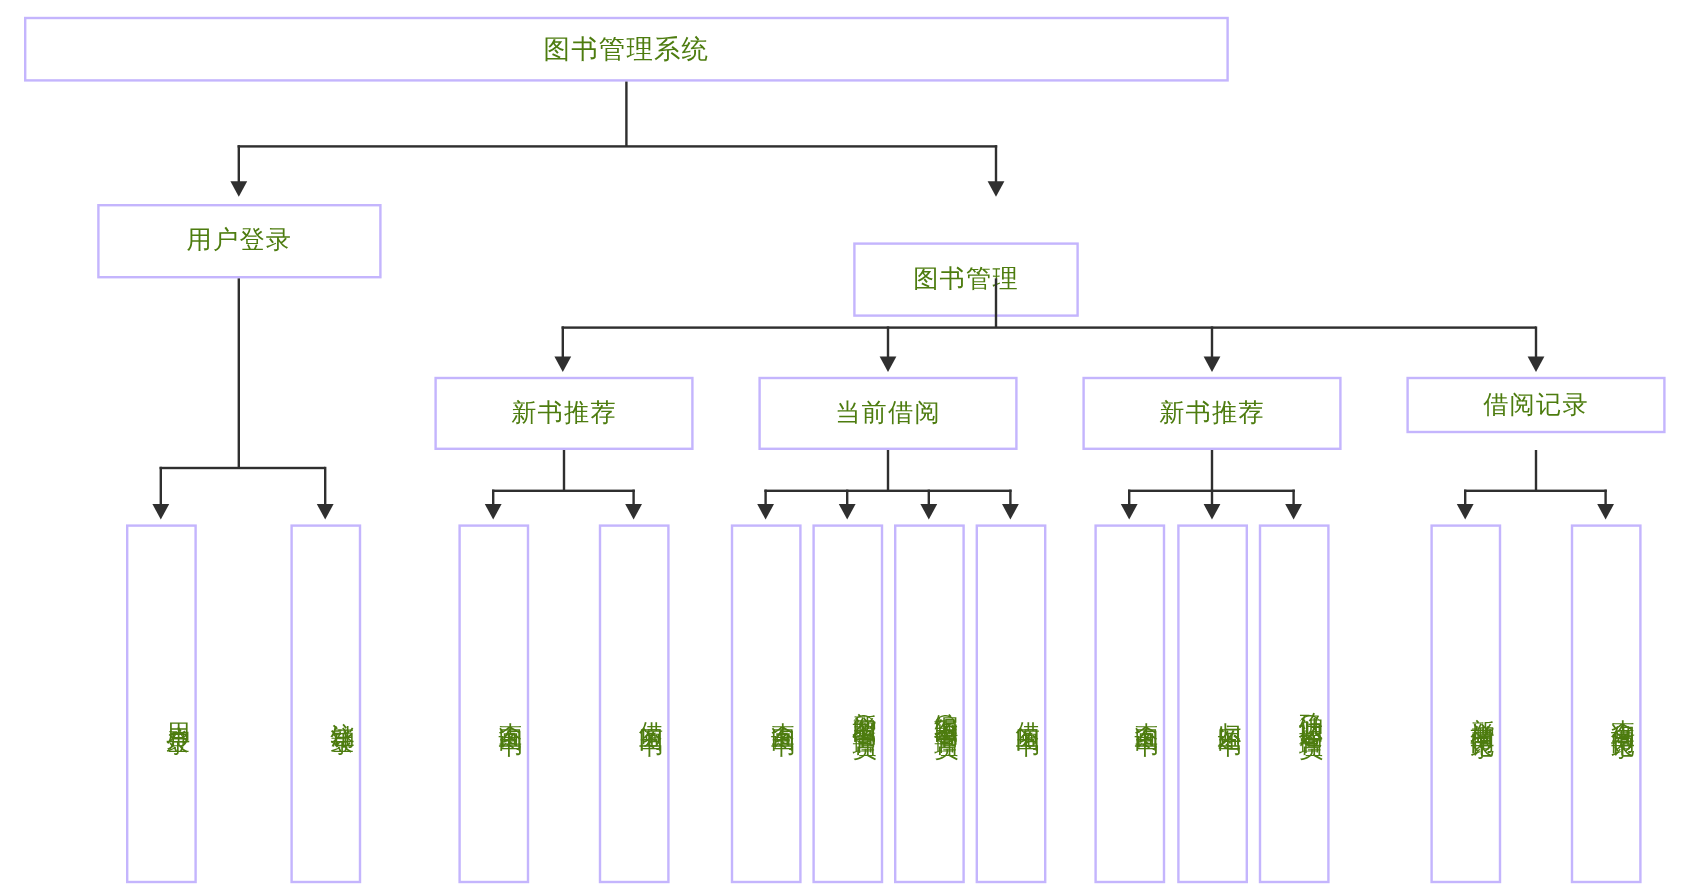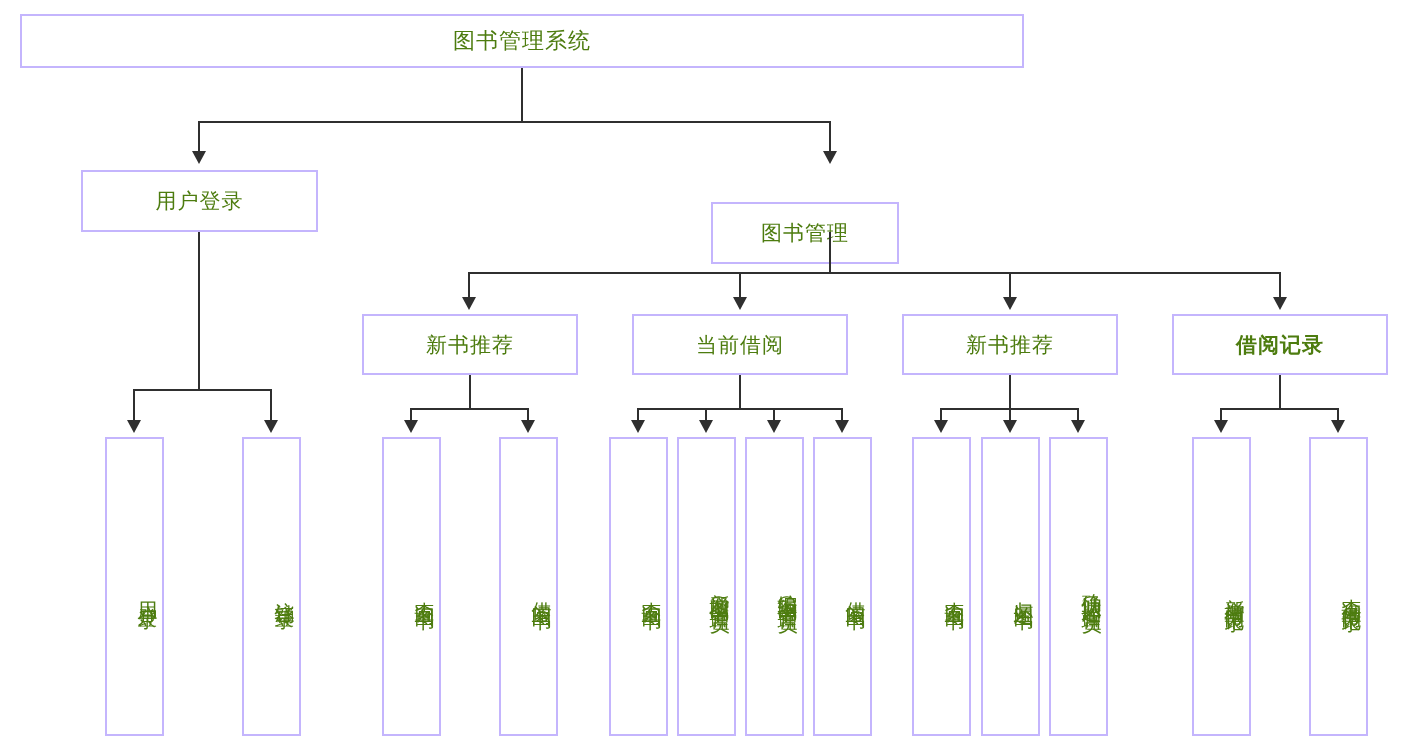--- a/index.html
+++ b/index.html
@@ -137,21 +137,21 @@
 
   <div class="node h-node" style="left:362px; top:314px; width:216px; height:61px;">
     <span class="nlabel">新书推荐</span>
   </div>
   <div class="node h-node" style="left:632px; top:314px; width:216px; height:61px;">
     <span class="nlabel">当前借阅</span>
   </div>
   <div class="node h-node" style="left:902px; top:314px; width:216px; height:61px;">
     <span class="nlabel">新书推荐</span>
   </div>
-  <div class="node h-node" style="left:1172px; top:314px; width:216px; height:61px;font-weight:bold;">
+  <div class="node h-node" style="left:1172px; top:314px; width:216px; height:47px;">
     <span class="nlabel">借阅记录</span>
   </div>
 
   <div class="conn v" style="left:469px; top:375px; height:34px;"></div>
   <div class="conn h" style="left:410px; top:408px; width:119px;"></div>
   <div class="conn v" style="left:410px; top:408px; height:14px;"></div>
   <div class="arrow" style="left:404px; top:420px;"></div>
   <div class="conn v" style="left:527px; top:408px; height:14px;"></div>
   <div class="arrow" style="left:521px; top:420px;"></div>
 

